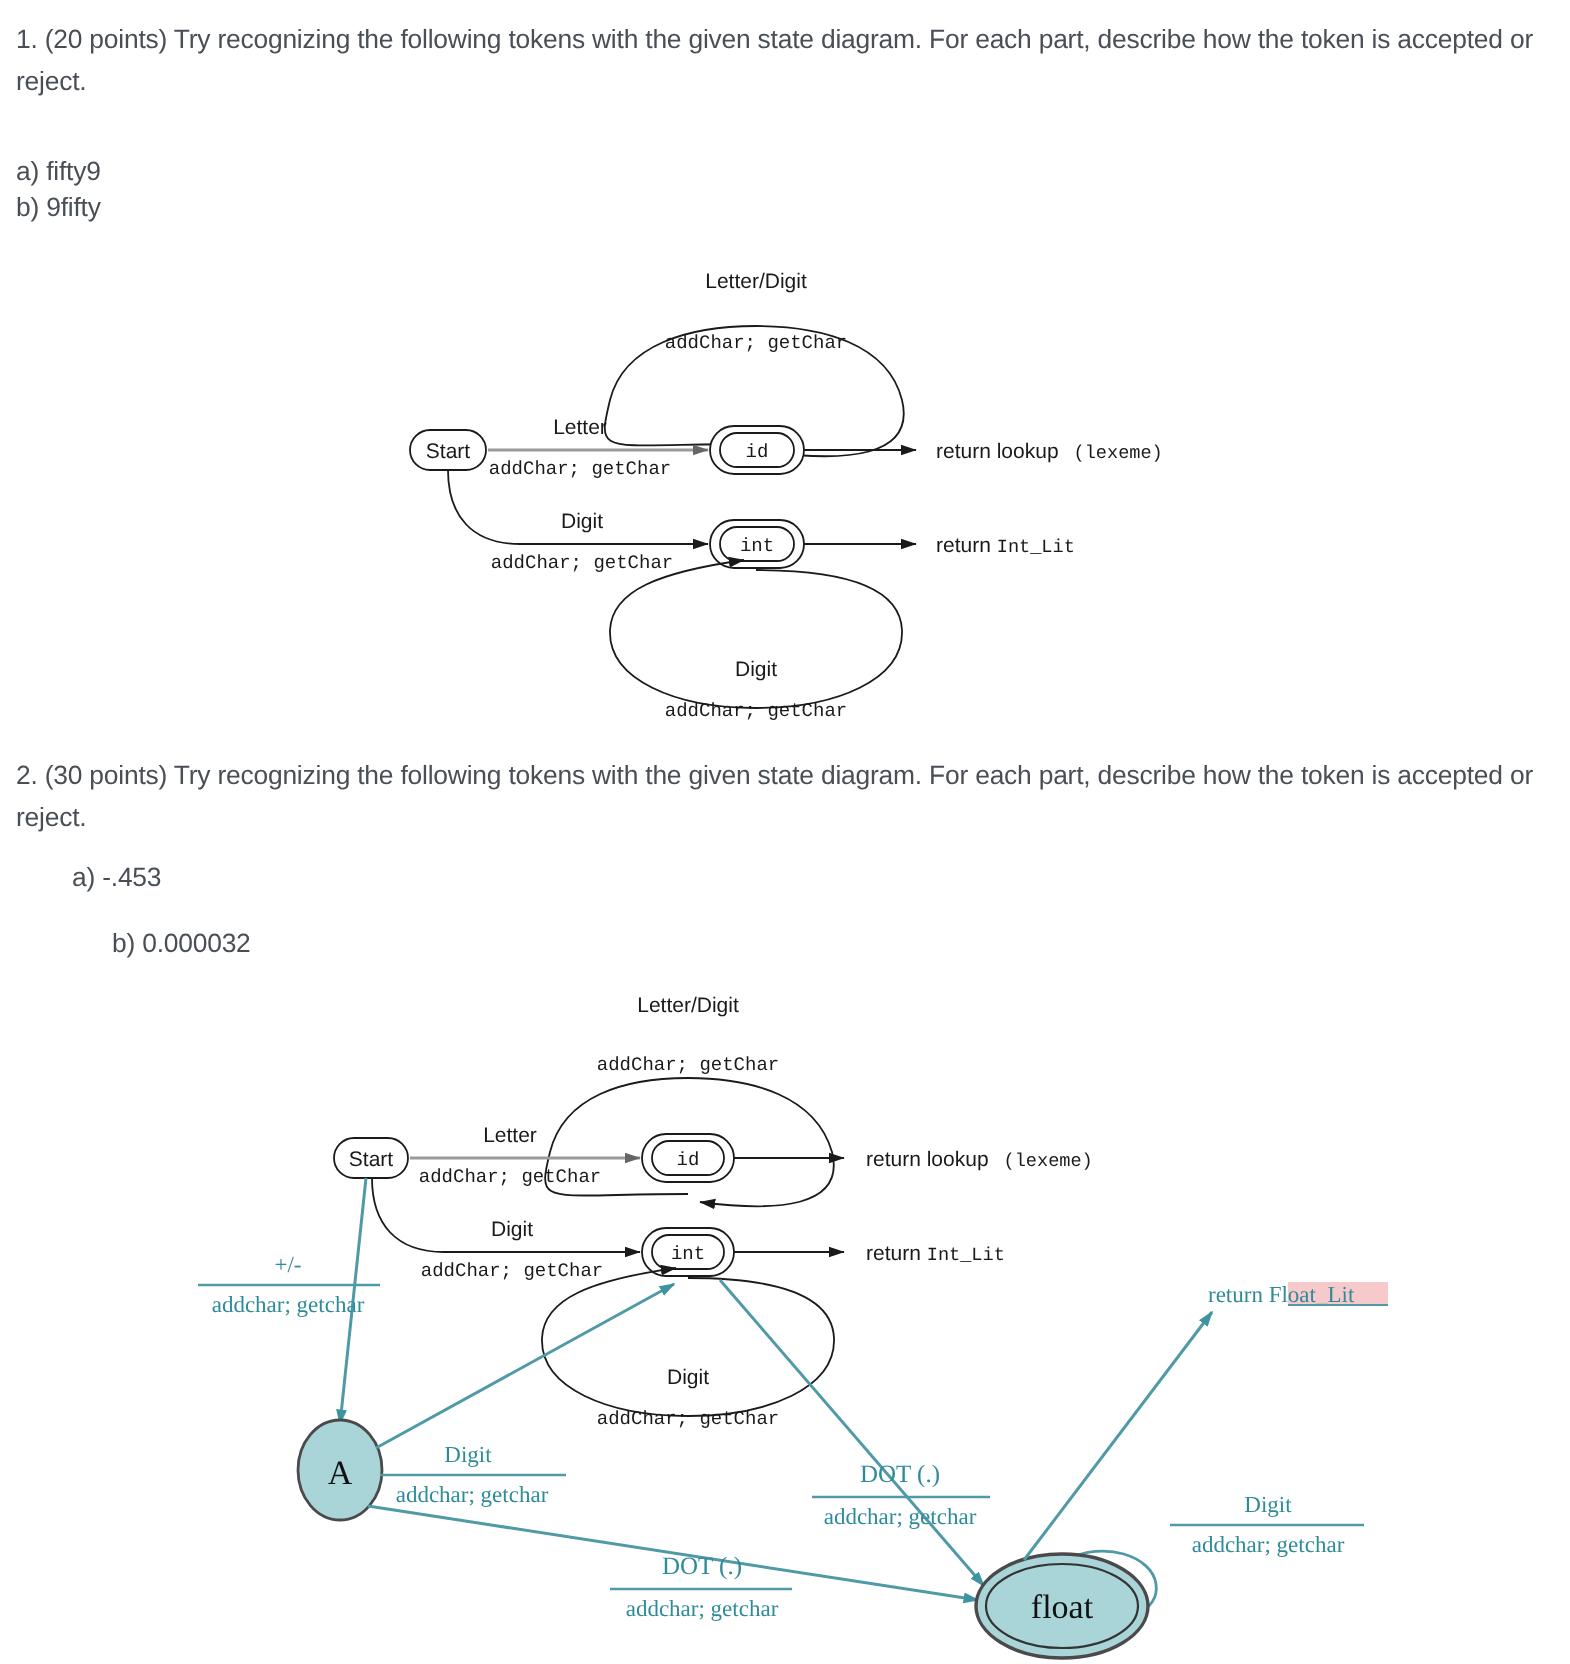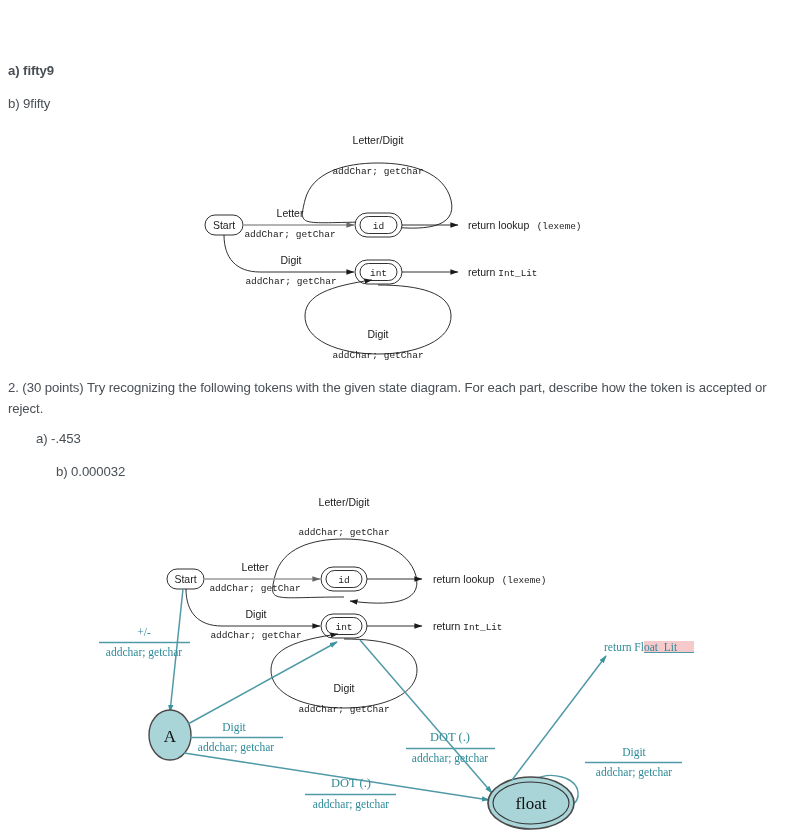--- a/index.html
+++ b/index.html
@@ -83,22 +83,23 @@
     font-family: "Liberation Serif", serif;
     font-size: 17px;
     fill: #111111;
   }
 </style>
 </head>
 <body>
 
 <div class="page">
 
-
-  <div class="qtext qsub" style="top:60px;font-weight:bold;">a) fifty9</div>
+  <div class="qtext qblock" style="top:9px;">1. (20 points) Try recognizing the following tokens with the given state diagram. For each part, describe how the token is accepted or reject.</div>
+
+  <div class="qtext qsub" style="top:75px;">a) fifty9</div>
 
   <div class="qtext qsub" style="top:93px;">b) 9fifty</div>
 
   <div class="diagram" style="left:0px; top:130px;">
     <svg width="785" height="240" viewBox="0 0 785 240">
       <defs>
         <marker id="ah-blk" markerWidth="9" markerHeight="9" refX="7.6" refY="3" orient="auto" markerUnits="userSpaceOnUse">
           <path d="M0,0.3 L8,3 L0,5.7 z" fill="#1a1a1a"></path>
         </marker>
         <marker id="ah-gry" markerWidth="9" markerHeight="9" refX="7.6" refY="3" orient="auto" markerUnits="userSpaceOnUse">

